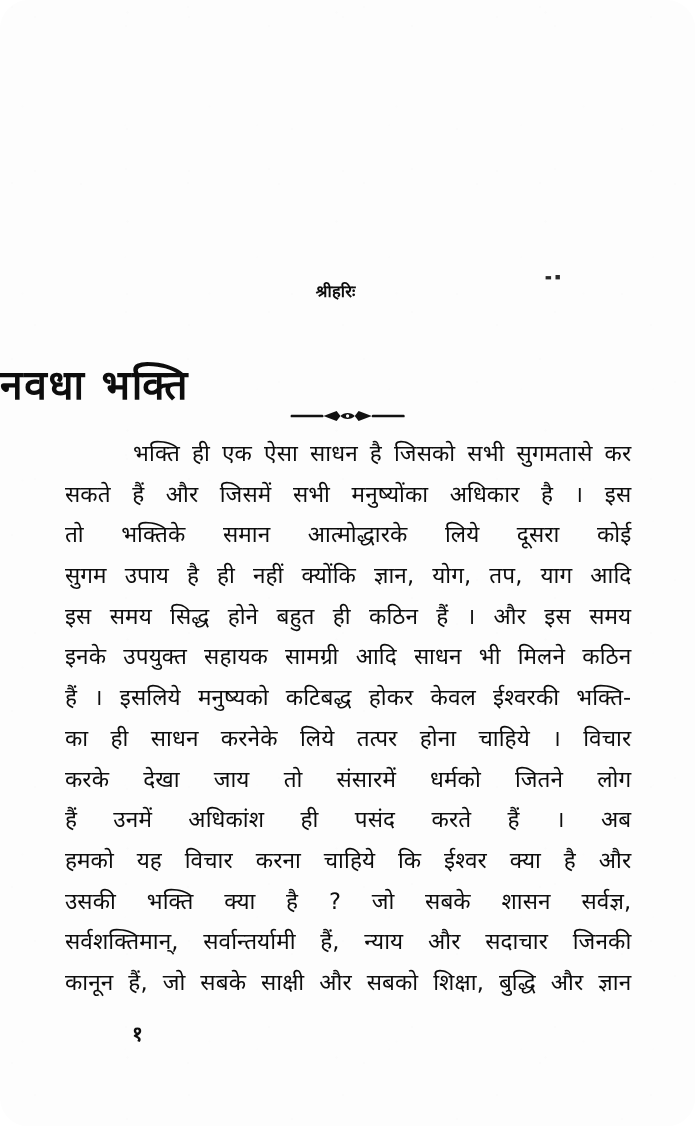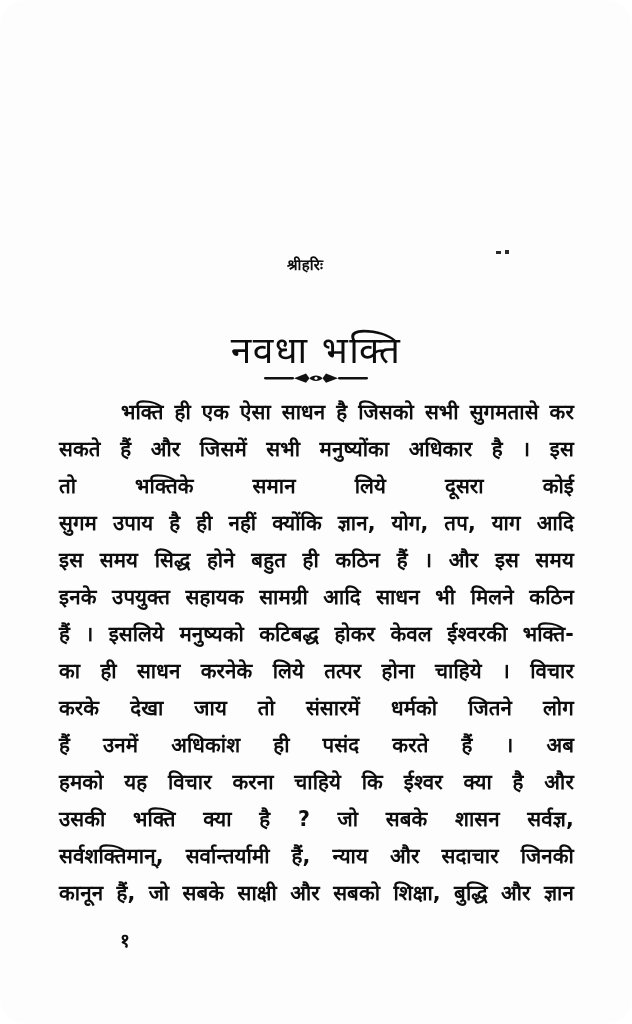--- a/index.html
+++ b/index.html
@@ -67,23 +67,22 @@
   }
   .speck-cluster i.s1 { left: 0px;  top: 2px; width: 5px; height: 3px; }
   .speck-cluster i.s2 { left: 9px;  top: 1px; width: 4px; height: 4px; }
 
   
   .chapter-title {
     position: absolute;
     left: 0;
     right: 0;
     top: 307px;
-    text-align: center;
     font-size: 37px;
-    font-weight: 400;
+    font-weight: 700;
     line-height: 1.05;
     letter-spacing: 1.5px;
     white-space: nowrap;
   }
 
   
   .ornament {
     position: absolute;
     left: 0;
     right: 0;
@@ -101,21 +100,21 @@
     left: 59px;
     top: 394px;
     width: 515px;
   }
   .text-line {
     display: flex;
     justify-content: space-between;
     align-items: center;
     height: 37px;
     font-size: 20.5px;
-    font-weight: 700;
+    font-weight: 400;
     line-height: 37px;
     letter-spacing: .1px;
     white-space: nowrap;
   }
   .text-line .w {
     display: inline-block;
   }
   
   .text-line.indented {
     padding-left: 62px;
@@ -183,20 +182,21 @@
         <span class="w">मनुष्योंका</span>
         <span class="w">अधिकार</span>
         <span class="w">है</span>
         <span class="w">।</span>
         <span class="w">इस</span>
       </div>
       <div class="text-line">
         <span class="w">तो</span>
         <span class="w">भक्तिके</span>
         <span class="w">समान</span>
+        <span class="w">आत्मोद्धारके</span>
         <span class="w">लिये</span>
         <span class="w">दूसरा</span>
         <span class="w">कोई</span>
       </div>
       <div class="text-line">
         <span class="w">सुगम</span>
         <span class="w">उपाय</span>
         <span class="w">है</span>
         <span class="w">ही</span>
         <span class="w">नहीं</span>

